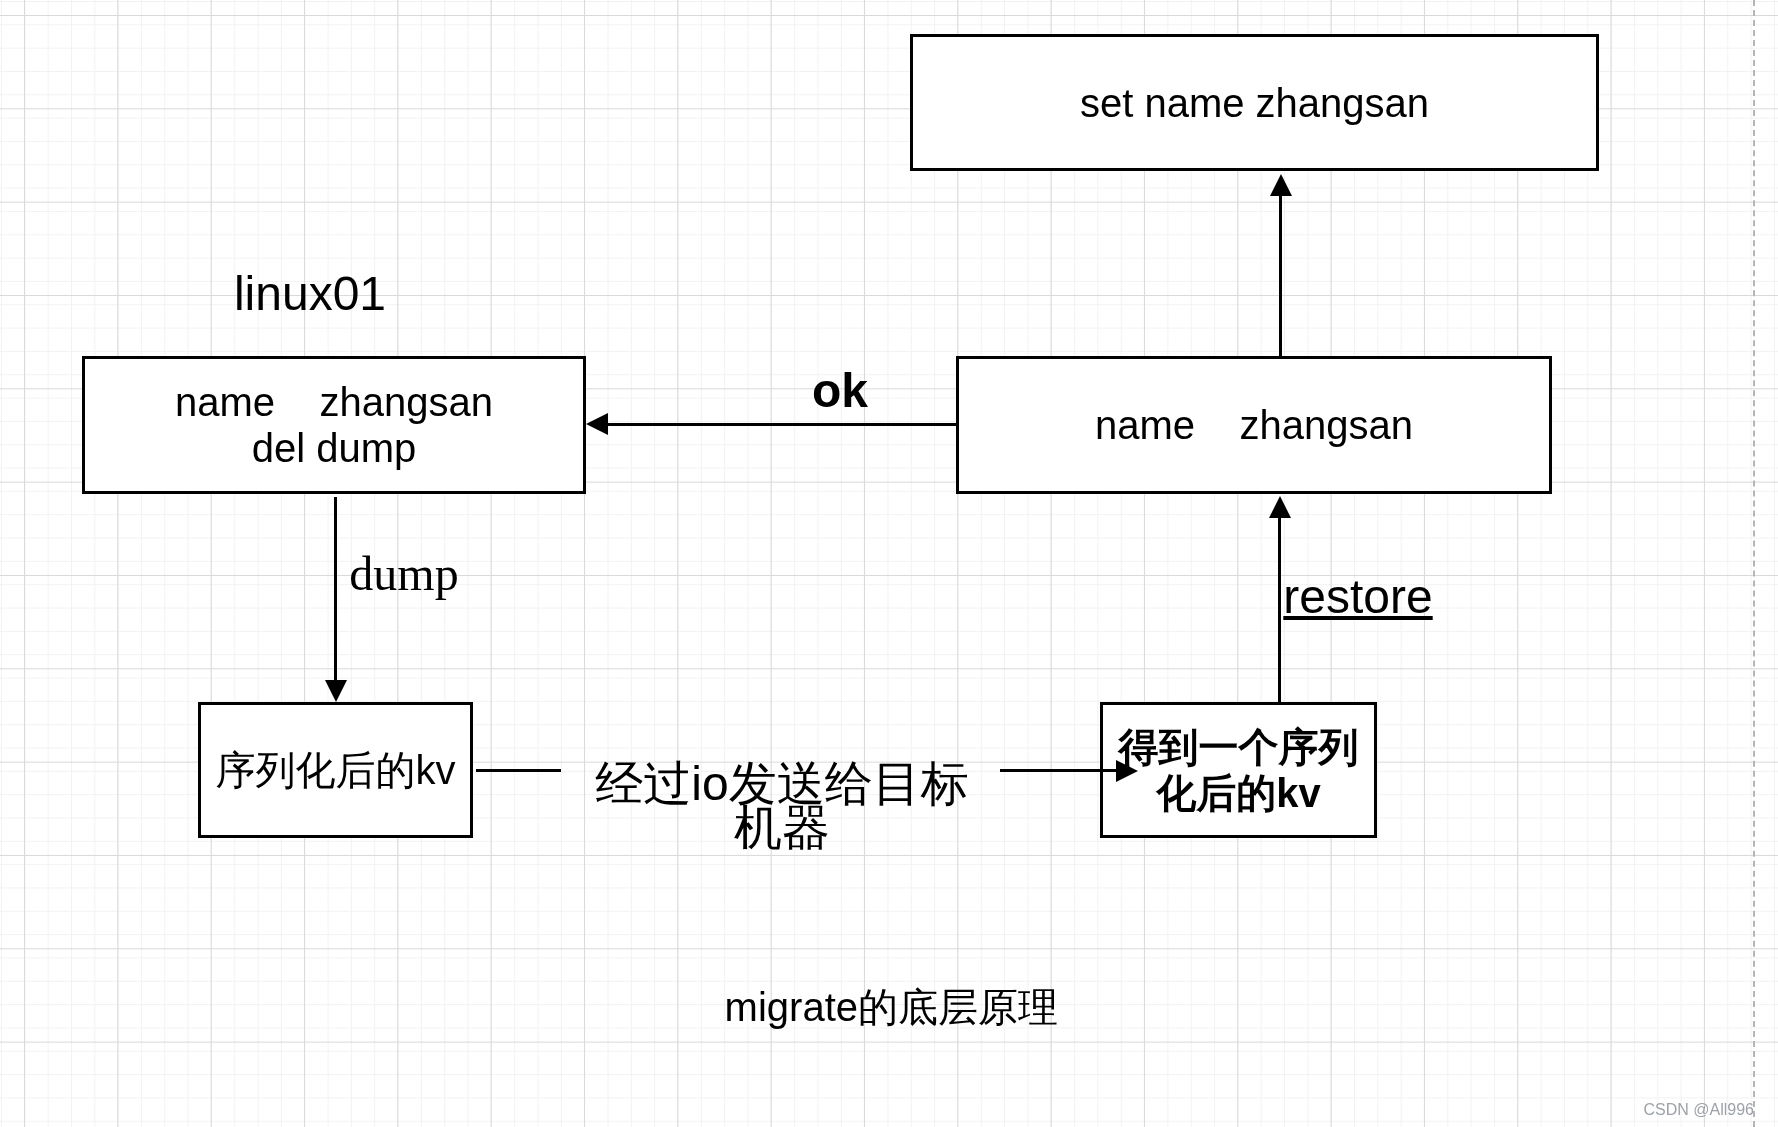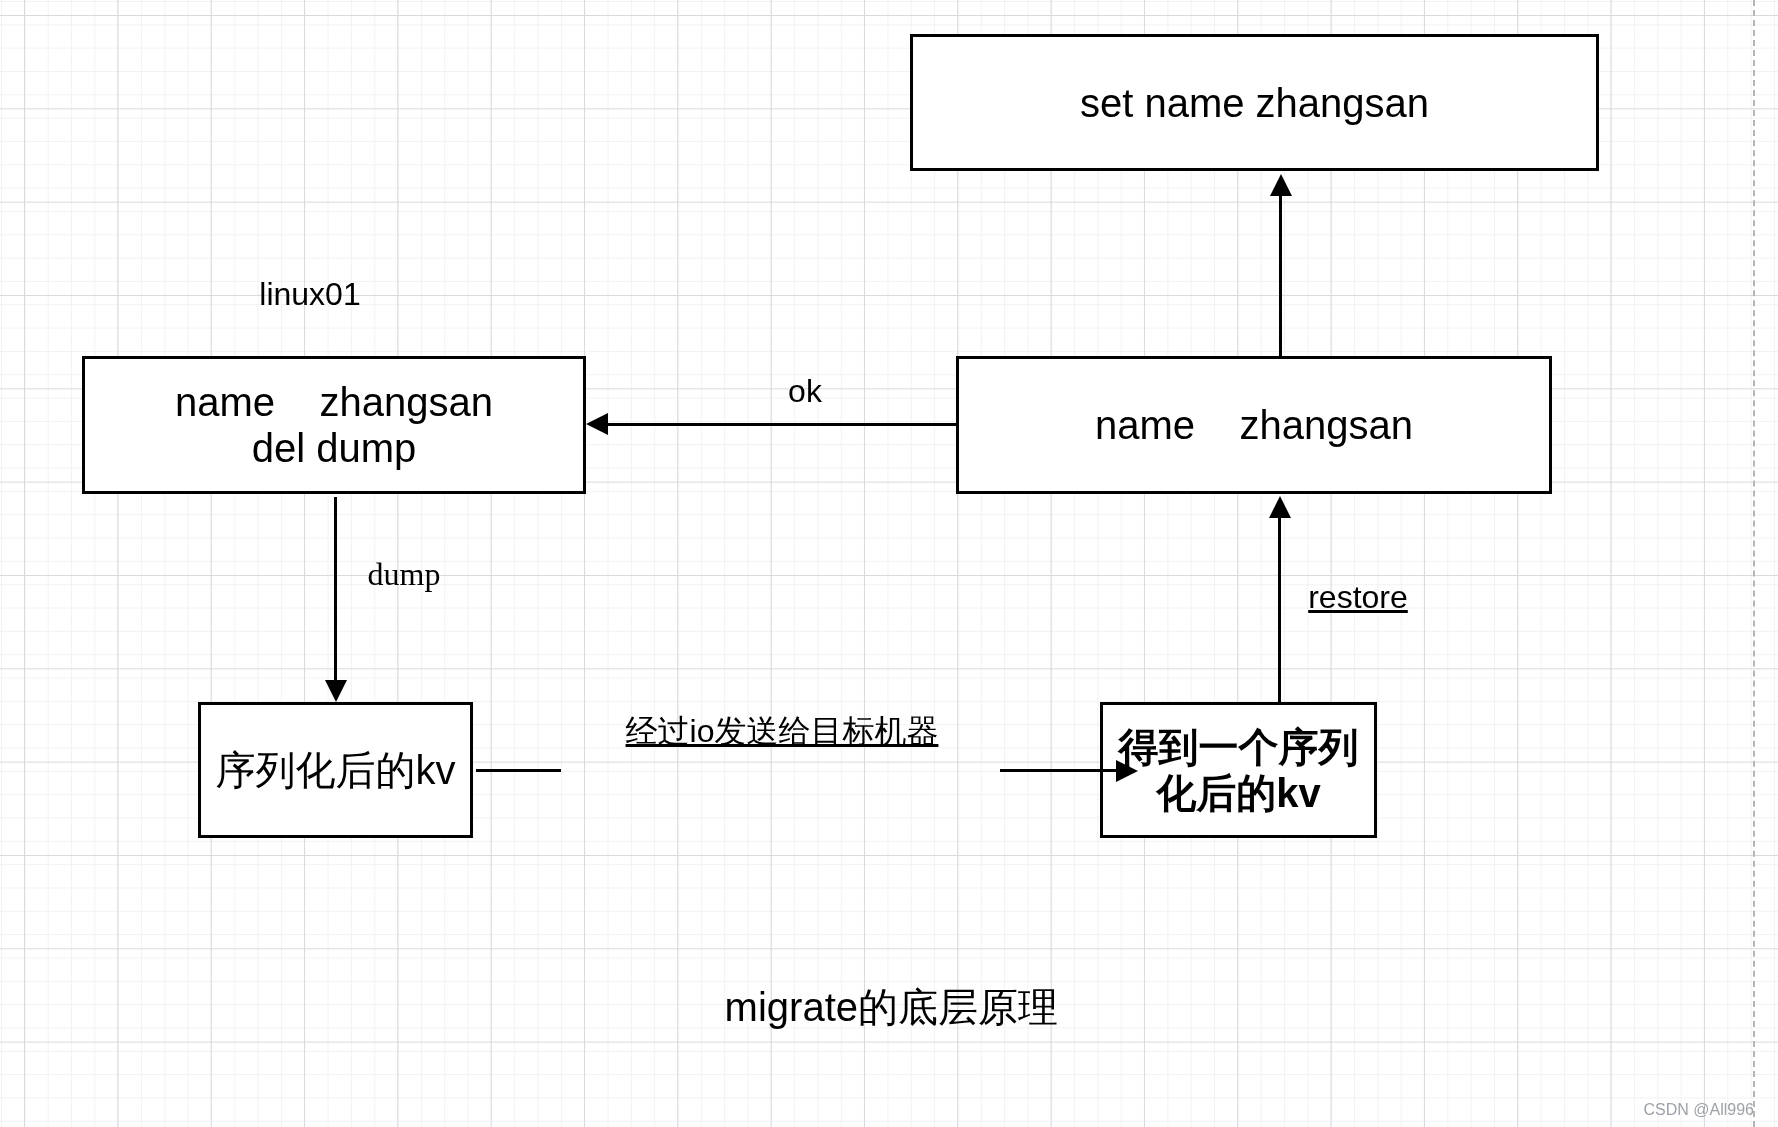--- a/index.html
+++ b/index.html
@@ -24,21 +24,21 @@
     border:3px solid #000;
     display:flex;flex-direction:column;
     align-items:center;justify-content:center;
     text-align:center;
     font-size:40px;line-height:46px;
     box-sizing:border-box;
   }
   .pre{white-space:pre;}
   .lbl{
     position:absolute;
-    font-size:32px;line-height:44px;
+    font-size:48px;line-height:44px;
     text-align:center;
   }
   .hline{position:absolute;height:3px;background:#000;}
   .vline{position:absolute;width:3px;background:#000;}
   .ah{position:absolute;width:0;height:0;}
   .ah-left{border-top:11px solid transparent;border-bottom:11px solid transparent;border-right:22px solid #000;}
   .ah-right{border-top:11px solid transparent;border-bottom:11px solid transparent;border-left:22px solid #000;}
   .ah-up{border-left:11px solid transparent;border-right:11px solid transparent;border-bottom:22px solid #000;}
   .ah-down{border-left:11px solid transparent;border-right:11px solid transparent;border-top:22px solid #000;}
   .page-break{
@@ -83,32 +83,32 @@
   <div class="node" style="left:1100px;top:702px;width:277px;height:136px;font-weight:bold;">
     <div>得到一个序列</div>
     <div>化后的kv</div>
   </div>
 
   <div class="vline" style="left:1279px;top:196px;height:160px;"></div>
   <div class="ah ah-up" style="left:1270px;top:174px;"></div>
 
   <div class="hline" style="left:606px;top:423px;width:350px;"></div>
   <div class="ah ah-left" style="left:586px;top:413px;"></div>
-  <div class="lbl" style="left:745px;top:369px;width:120px;">ok</div>
+  <div class="lbl" style="left:780px;top:369px;width:120px;font-weight:bold;">ok</div>
 
   <div class="vline" style="left:334px;top:497px;height:183px;"></div>
   <div class="ah ah-down" style="left:325px;top:680px;"></div>
   <div class="lbl" style="left:324px;top:552px;width:160px;font-family:Liberation Serif, serif;">dump</div>
 
   <div class="vline" style="left:1278px;top:518px;height:184px;"></div>
   <div class="ah ah-up" style="left:1269px;top:496px;"></div>
   <div class="lbl" style="left:1278px;top:575px;width:160px;text-decoration:underline;">restore</div>
 
   <div class="hline" style="left:476px;top:769px;width:85px;"></div>
   <div class="hline" style="left:1000px;top:769px;width:116px;"></div>
   <div class="ah ah-right" style="left:1116px;top:760px;"></div>
-  <div class="lbl" style="left:572px;top:709px;width:420px;text-decoration:underline;">经过io发送给目标机器</div>
+  <div class="lbl" style="left:572px;top:762px;width:420px;">经过io发送给目标机器</div>
 
   <div class="title">migrate的底层原理</div>
 
   <div class="watermark">CSDN @All996</div>
 
 </div>
 
 </body></html>

